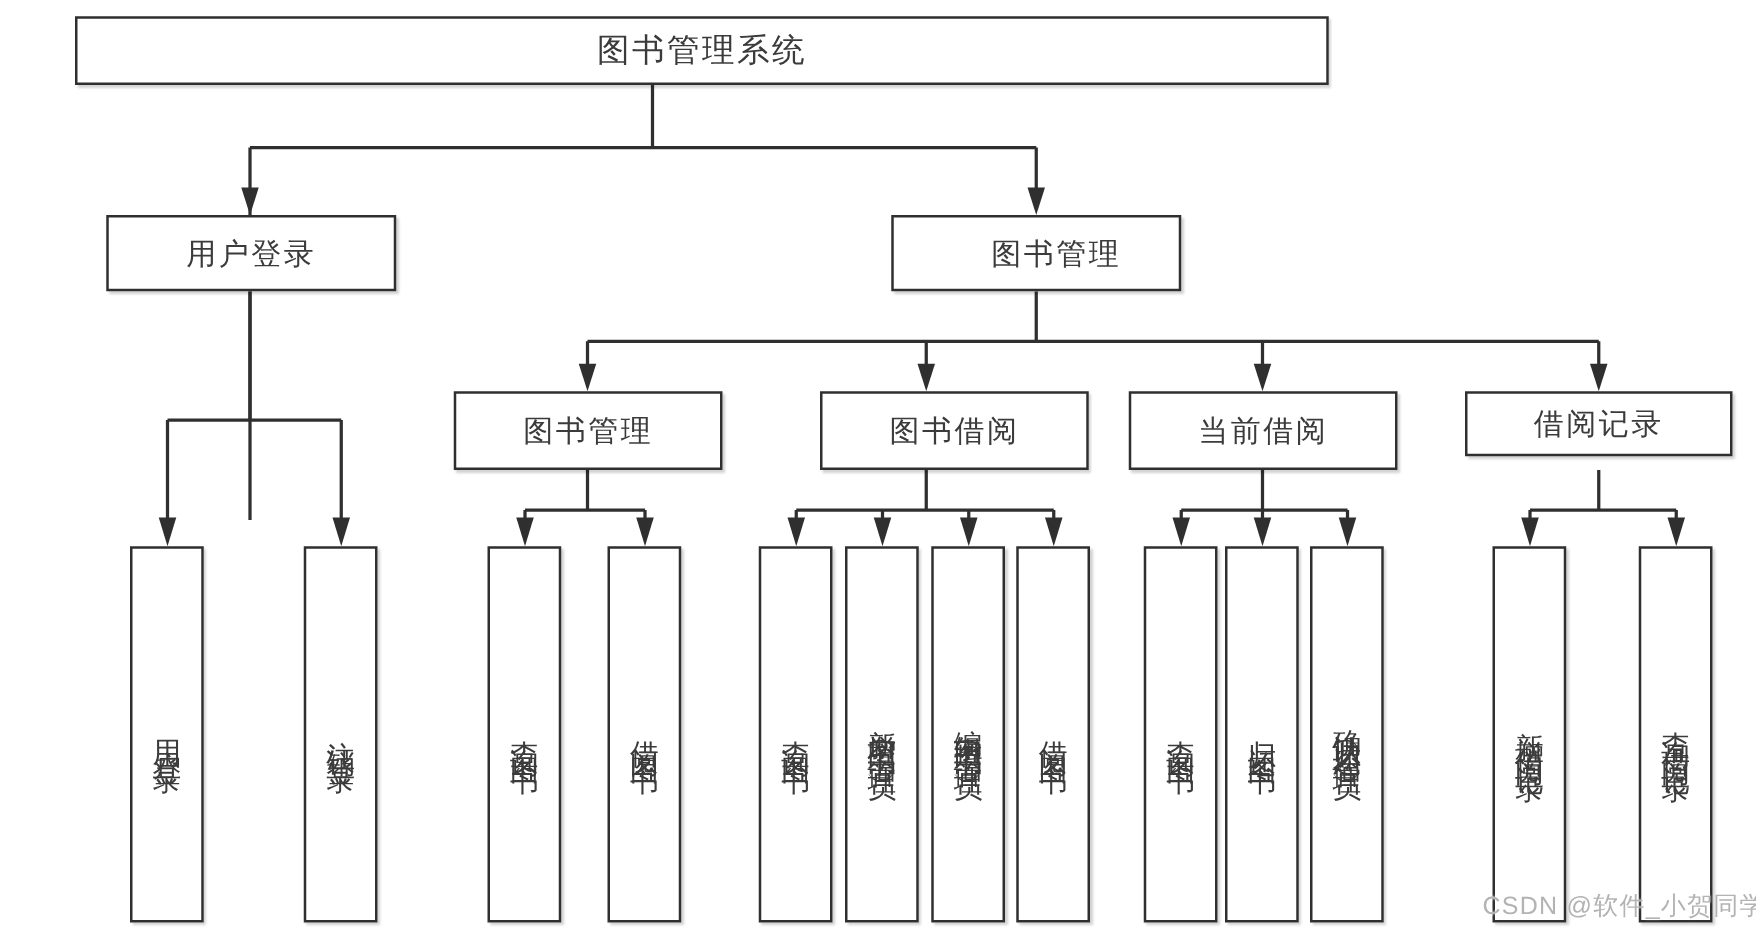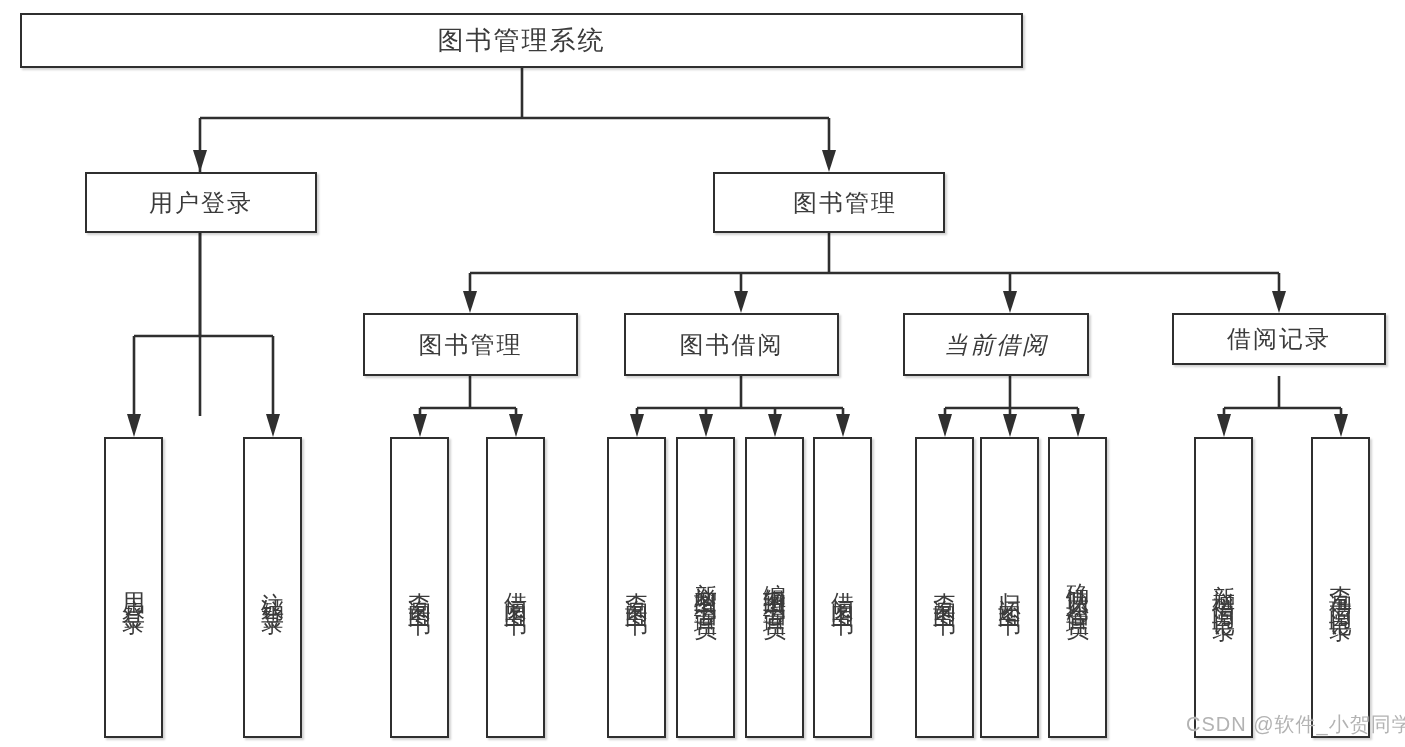--- a/index.html
+++ b/index.html
@@ -27,21 +27,21 @@
     display: flex;
     align-items: center;
     justify-content: center;
     box-shadow: 2px 2px 2px rgba(0,0,0,0.18);
   }
   .hbox {
     font-size: 24px;
     letter-spacing: 2px;
     white-space: nowrap;
   }
-  .hbox.root { font-size: 26px; }
+  .hbox.root { font-size: 26px; margin-left: 40px; }
   .vbox {
     top: 437px;
     height: 301px;
     width: 59px;
     writing-mode: vertical-rl;
     text-orientation: mixed;
     font-size: 23px;
     letter-spacing: 7px;
     line-height: 1;
   }
@@ -138,22 +138,22 @@
       <polygon class="head" points="1334,414 1348,414 1341,437"></polygon>
     </g>
   </svg>
 
   <div class="node hbox root" style="left:20px; top:13px; width:1003px; height:55px;">图书管理系统</div>
 
   <div class="node hbox" style="left:85px; top:172px; width:232px; height:61px;">用户登录</div>
   <div class="node hbox" style="left:713px; top:172px; width:232px; height:61px;padding-left:32px;">图书管理</div>
 
   <div class="node hbox" style="left:363px; top:313px; width:215px; height:63px;">图书管理</div>
-  <div class="node hbox" style="left:624px; top:313px; width:215px; height:63px;">图书借阅</div>
-  <div class="node hbox" style="left:903px; top:313px; width:186px; height:63px;font-style:italic;">当前借阅</div>
+  <div class="node hbox" style="left:656px; top:313px; width:215px; height:63px;">图书借阅</div>
+  <div class="node hbox" style="left:903px; top:313px; width:215px; height:63px;">当前借阅</div>
   <div class="node hbox" style="left:1172px; top:313px; width:214px; height:52px;">借阅记录</div>
 
   <div class="node vbox" style="left:104px;">用户登录</div>
   <div class="node vbox" style="left:243px;">注销登录</div>
 
   <div class="node vbox" style="left:390px;">查询图书</div>
   <div class="node vbox" style="left:486px;">借阅图书</div>
 
   <div class="node vbox" style="left:607px;">查询图书</div>
   <div class="node vbox" style="left:676px; letter-spacing:5px;">新增图书（管理员）</div>

